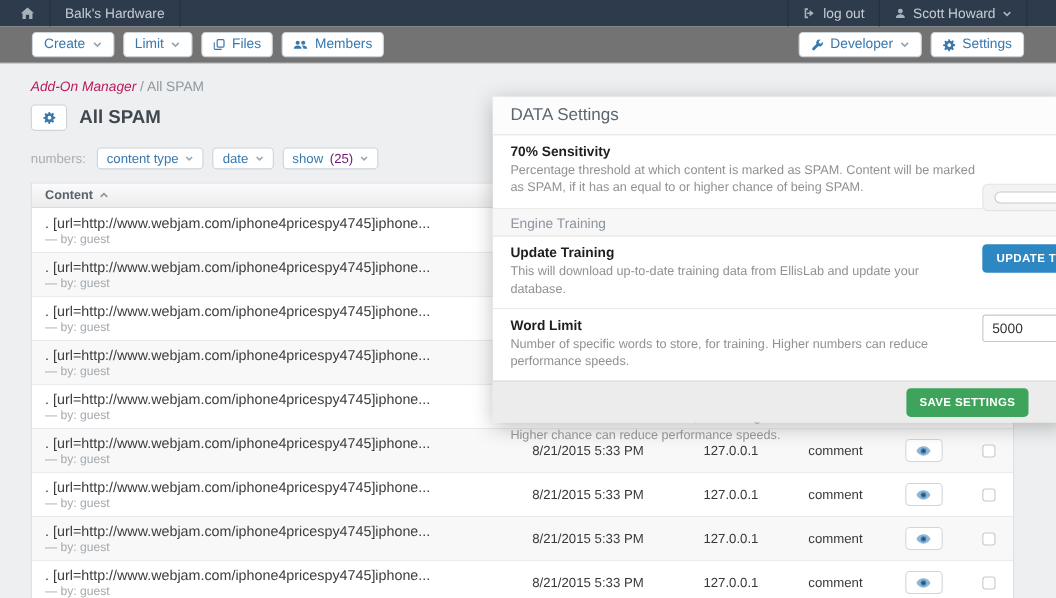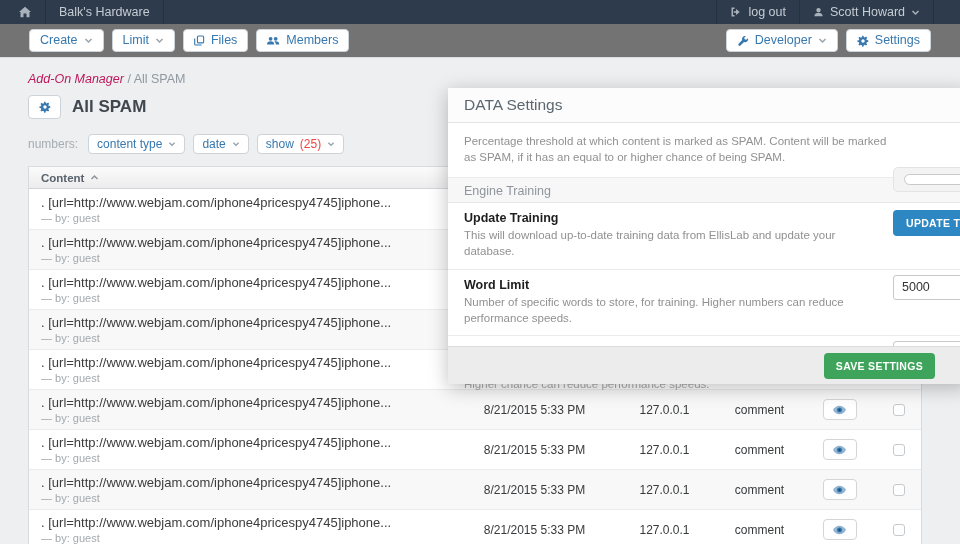--- a/index.html
+++ b/index.html
@@ -48,21 +48,21 @@
   .gear-btn {
     width:33px; height:24px; background:#fff; border:1px solid #ccd3d9;
     border-radius:4px; display:flex; align-items:center; justify-content:center;
     color:#3778ae; cursor:pointer; font-size:13px; line-height:1;
   }
   .page-title { font-size:17px; font-weight:600; color:#40474f; margin:0; }
 
   .filters-row { margin-top:12px; display:flex; align-items:center; gap:8px; height:24px; }
   .filters-label { font-size:12px; color:#a7adb3; margin-right:2px; }
   .btn.small { font-size:12px; padding:3px 8px;justify-content:space-between; }
-  .muted-count { color:#ef4444; }
+  .muted-count { color:#701a75; }
 
   
   .spam-table { margin-top:10px; width:894px; background:#fff; border:1px solid #d7dbde; }
   .t-head {
     height:22px; display:flex; align-items:center; padding-left:12px; gap:6px;
     background:linear-gradient(#fbfbfb,#ececec); border-bottom:1px solid #d2d6da;
     font-size:11.5px; font-weight:bold; color:#59626c;
   }
   .t-head .chev { color:#8d959d; }
   .t-body .row { display:flex; align-items:center; height:40px; border-top:1px solid #eaebec; background:#fff; }
@@ -512,20 +512,21 @@
 </div>
   </div>
 </div>
 
 <div class="modal">
   <div class="m-head">
     <span>DATA Settings</span>
   </div>
 
   <div class="m-row" style="min-height:55px">
+    <div class="m-label">70% Sensitivity</div>
     <div class="m-desc">Percentage threshold at which content is marked as SPAM. Content will be marked as SPAM, if it has an equal to or higher chance of being SPAM.</div>
     <div class="m-ctrl slider-well">
       <div class="slider-track"></div>
     </div>
   </div>
 
   <div class="m-band">
     <span>Engine Training</span>
   </div>
 

